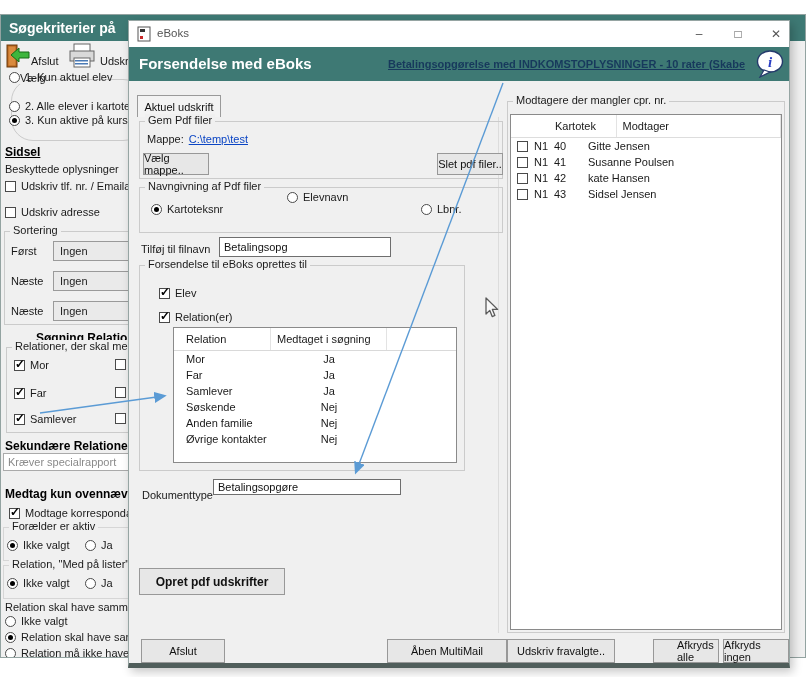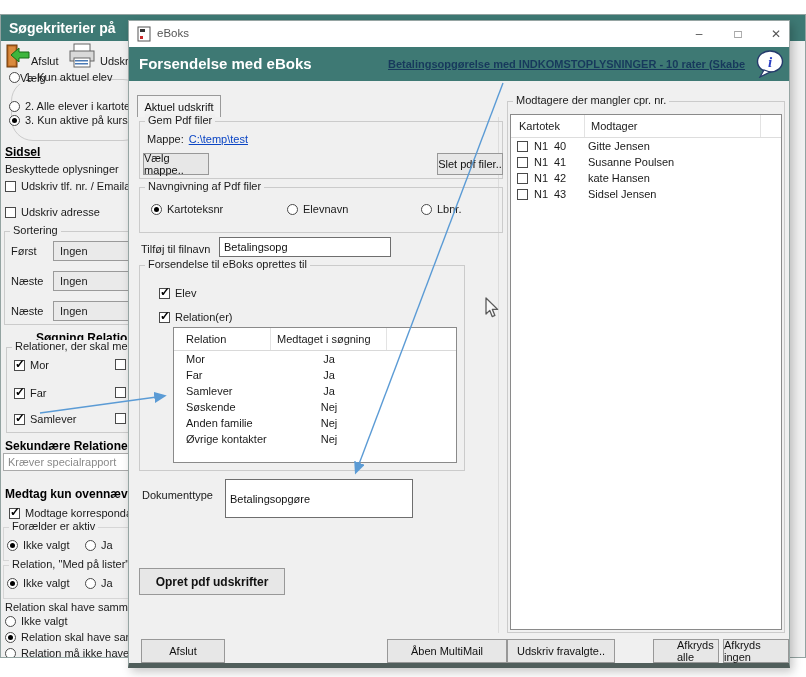--- a/index.html
+++ b/index.html
@@ -36,21 +36,21 @@
   
   .rel-table{position:absolute;left:44px;top:306px;width:284px;height:136px;background:#fff;border:1px solid #8a8a8a;box-sizing:border-box;font-size:11px;color:#1a1a1a;}
   .rt-head{display:flex;height:22px;align-items:stretch;border-bottom:1px solid #d9d9d9;}
   .rt-head .c1{width:97px;box-sizing:border-box;padding-left:12px;border-right:1px solid #e3e3e3;display:flex;align-items:center;}
   .rt-head .c2{width:116px;box-sizing:border-box;padding-left:6px;border-right:1px solid #e3e3e3;display:flex;align-items:center;}
   .rt-row{display:flex;height:16px;align-items:center;}
   .rt-row .c1{width:97px;box-sizing:border-box;padding-left:12px;}
   .rt-row .c2{width:116px;box-sizing:border-box;text-align:center;}
   
   .mlist{position:absolute;left:2px;top:12px;width:272px;height:516px;background:#fff;border:1px solid #8a8a8a;box-sizing:border-box;font-size:11px;color:#1a1a1a;}
-  .ml-head{display:flex;height:22px;align-items:stretch;border-bottom:1px solid #ddd;}
+  .ml-head{display:flex;height:22px;align-items:stretch;border-bottom:1px solid #ddd;padding-left:36px;}
   .ml-head .c1{width:74px;box-sizing:border-box;padding-left:8px;border-right:1px solid #e3e3e3;display:flex;align-items:center;}
   .ml-head .c2{width:176px;box-sizing:border-box;padding-left:6px;border-right:1px solid #e3e3e3;display:flex;align-items:center;}
   .ml-row{display:flex;align-items:center;height:16px;padding-left:6px;}
   .ml-row .k{width:20px;margin-left:6px;}
   .ml-row .n{width:26px;}
   .ml-row .nm{margin-left:8px;white-space:nowrap;}
   .overlay{position:absolute;left:0;top:0;pointer-events:none;}
 </style>
 </head>
 <body>
@@ -236,21 +236,21 @@
     <div class="btn" style="left:14px;top:132px;width:66px;height:22px;">Vælg mappe..</div>
     <div class="btn" style="left:308px;top:132px;width:66px;height:22px;">Slet pdf filer..</div>
 
     <div class="gb" style="left:10px;top:166px;width:364px;height:46px;">
       <span class="gl">Navngivning af Pdf filer</span>
     </div>
     <div class="crow" style="left:22px;top:182px;align-items:center;">
       <span class="rb on"></span>
       <span>Kartoteksnr</span>
     </div>
-    <div class="crow" style="left:158px;top:182px;justify-content:flex-end;">
+    <div class="crow" style="left:158px;top:170px;justify-content:flex-end;">
       <span class="rb"></span>
       <span>Elevnavn</span>
     </div>
     <div class="crow" style="left:292px;top:182px;">
       <span class="rb"></span>
       <span>Lbnr.</span>
     </div>
 
     <div class="txt" style="left:12px;top:222px;">Tilføj til filnavn</div>
     <input class="inp" style="left: 90px; top: 216px; width: 172px; height: 20px;" value="Betalingsopg">
@@ -292,21 +292,21 @@
           <span class="c1">Anden familie</span>
           <span class="c2">Nej</span>
         </div>
       <div class="rt-row">
           <span class="c1">Øvrige kontakter</span>
           <span class="c2">Nej</span>
         </div>
     </div>
 
     <div class="txt" style="left:13px;top:468px;">Dokumenttype</div>
-    <input class="inp" style="left: 96px; top: 458px; width: 188px; height: 39px;" value="Betalingsopgøre">
+    <input class="inp" style="left: 84px; top: 458px; width: 188px; height: 16px;" value="Betalingsopgøre">
 
     <div class="btn" style="left:10px;top:547px;width:146px;height:27px;font-weight:bold;font-size:12px;">Opret pdf udskrifter</div>
     <div class="btn" style="left:12px;top:618px;width:84px;height:24px;">Afslut</div>
     <div class="btn" style="left:258px;top:618px;width:120px;height:24px;">Åben MultiMail</div>
 
     <div class="gb" style="left:378px;top:80px;width:278px;height:532px;">
       <span class="gl">Modtagere der mangler cpr. nr.</span>
       <div class="mlist">
         <div class="ml-head">
           <span class="c1">Kartotek</span>

